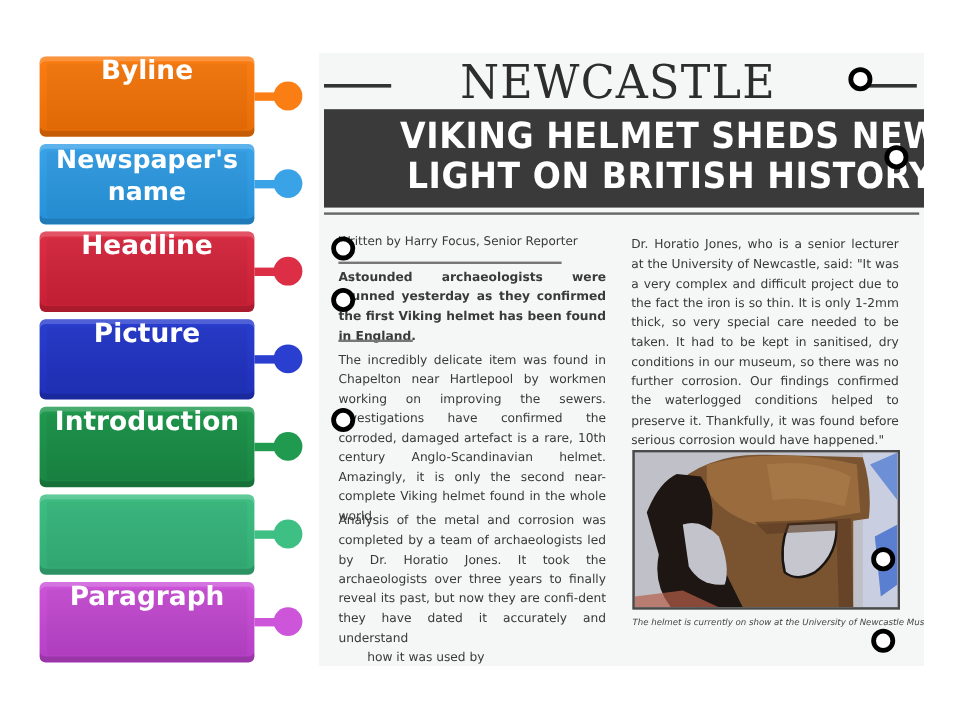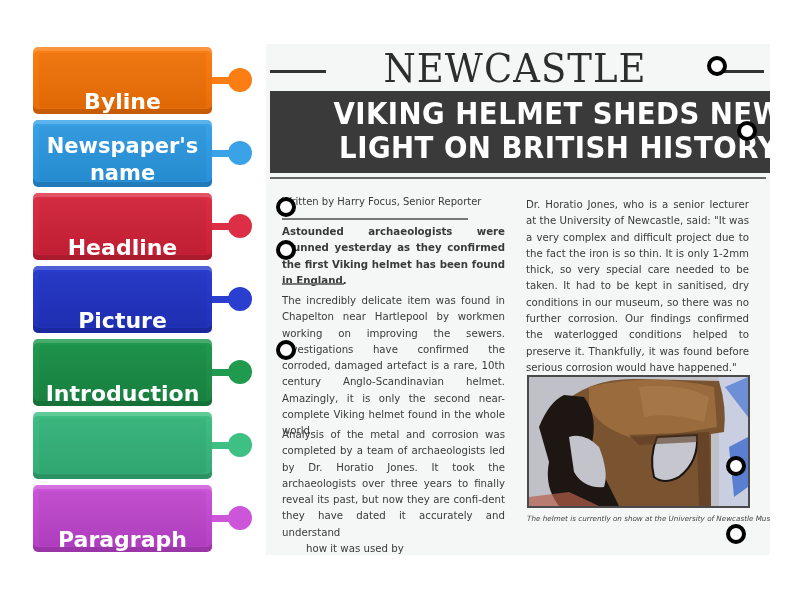--- a/index.html
+++ b/index.html
@@ -11,21 +11,21 @@
     position: absolute;
     left: 33px;
     width: 179px;
     height: 67px;
     border-radius: 5px;
     color: #ffffff;
     font-weight: bold;
     font-size: 22px;
     line-height: 25px;
     display: flex;
-    align-items: flex-end;
+    align-items: flex-start;
     justify-content: center;
     text-align: center;
     cursor: grab;
     box-shadow: inset 0 -5px 0 rgba(0,0,0,0.15), inset 0 4px 0 rgba(255,255,255,0.18);
   }
   .label .inner {
     position: absolute;
     left: 6px; right: 6px; top: 6px; bottom: 6px;
     border-radius: 2px;
     background: rgba(0,0,0,0.04);

